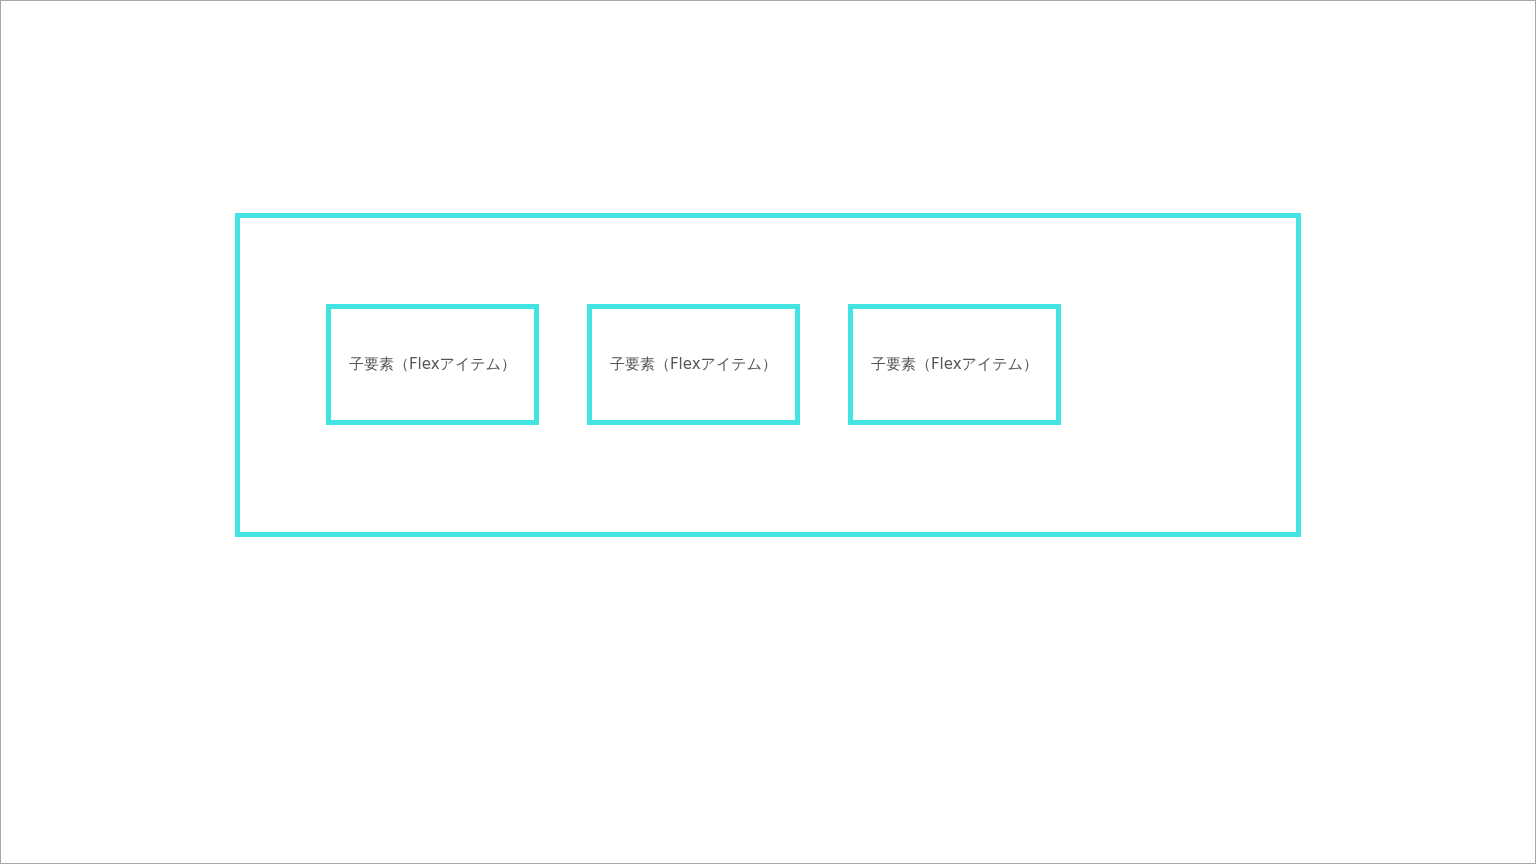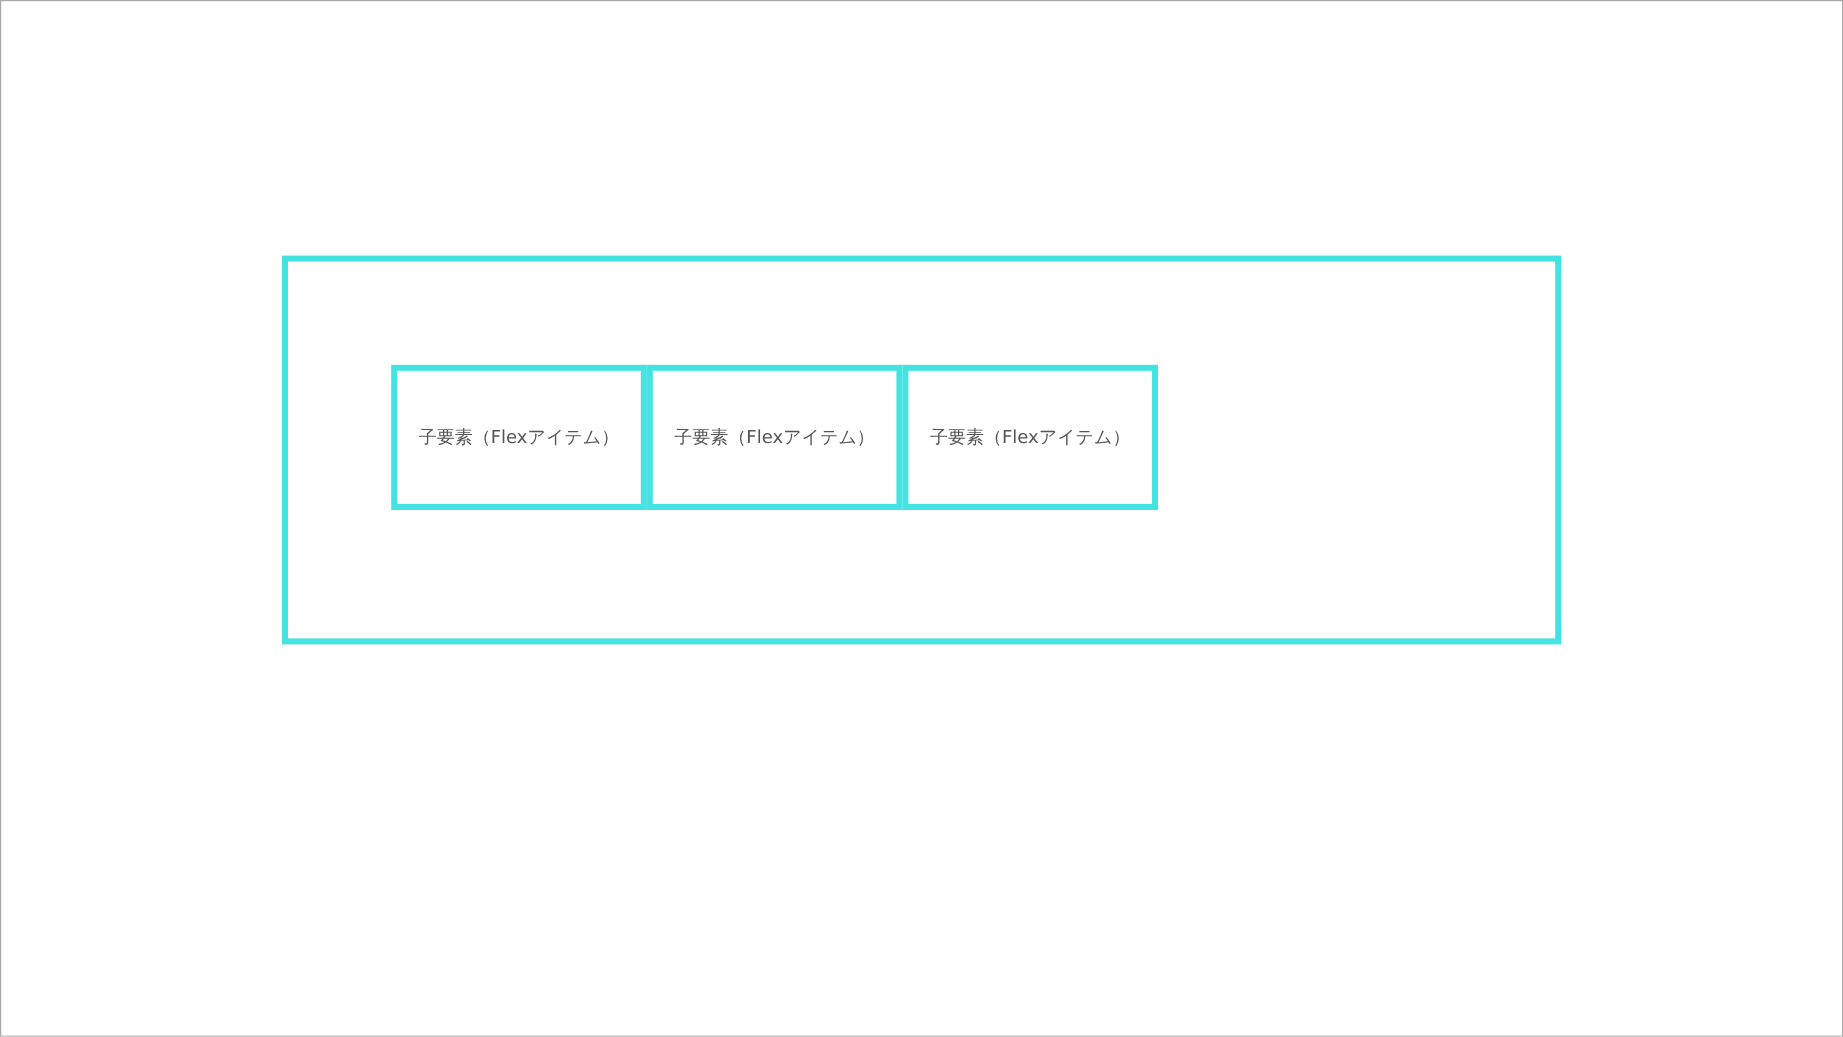--- a/index.html
+++ b/index.html
@@ -1,21 +1,21 @@
 <!DOCTYPE html>
 <html><head>
   <meta charset="utf-8">
   <style>
     html, body { margin:0; padding:0; }
     body { width:1536px; height:864px; background:#ffffff; position:relative; overflow:hidden;
            font-family:"DejaVu Sans","Liberation Sans",sans-serif; }
     .frame { position:absolute; left:0; top:0; width:1534px; height:862px; border:1px solid #a8a8a8; }
     .parent { position:absolute; left:235px; top:213px; width:1056px; height:314px;
               border:5px solid #43e3e2; box-sizing:content-box; }
-    .items { position:absolute; left:326px; top:304px; display:flex; }
+    .items { position:absolute; left:326px; top:304px; display:flex;gap:48px; }
     .item { width:203px; height:111px; border:5px solid #43e3e2; display:flex;
             align-items:center; justify-content:center; color:#555555; font-size:15px;
             box-sizing:content-box; }
   </style>
 </head>
 <body>
 
 <div class="frame"></div>
 <div class="parent"></div>
 <div class="items">

